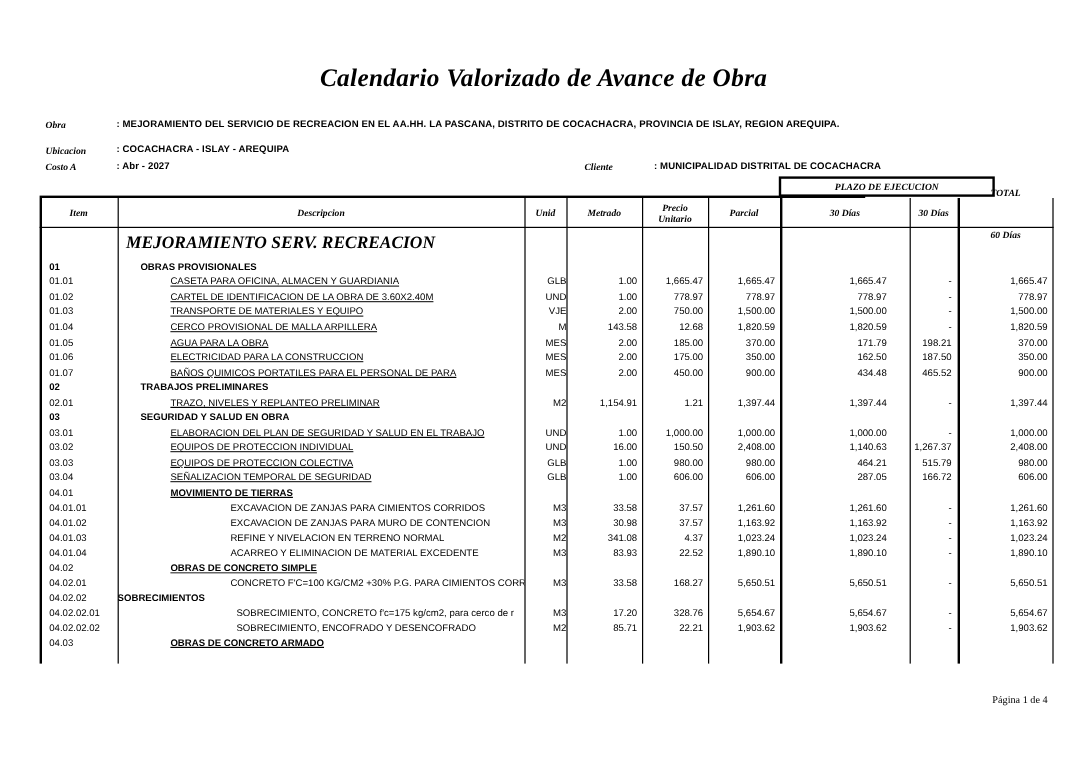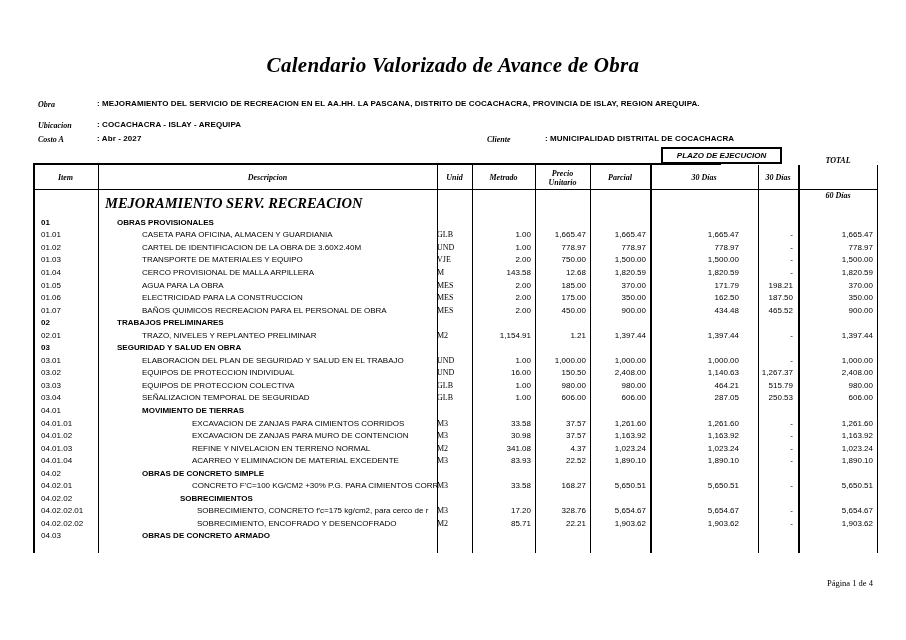--- a/index.html
+++ b/index.html
@@ -2,43 +2,43 @@
 <html><head>
 <meta charset="utf-8">
 <style>
   html,body{margin:0;padding:0;background:#e8e8e8;}
   .page{position:relative;width:906px;height:640px;background:#ffffff;color:#000;
         font-family:"Liberation Sans",sans-serif;overflow:hidden;margin:0 auto;}
   .doc-title{position:absolute;left:0;top:53px;width:100%;text-align:center;
         font-family:"Liberation Serif",serif;font-style:italic;font-weight:bold;font-size:21px;letter-spacing:.3px;}
   .meta-label{position:absolute;font-family:"Liberation Serif",serif;font-style:italic;font-weight:bold;font-size:8px;}
   .meta-value{position:absolute;font-size:8px;font-weight:bold;letter-spacing:.1px;white-space:nowrap;}
-  .plazo-box{position:absolute;left:649px;top:147px;width:121px;height:17px;border:2px solid #000;
+  .plazo-box{position:absolute;left:649px;top:147px;width:180px;height:17px;border:2px solid #000;
         box-sizing:border-box;display:flex;align-items:center;justify-content:center;
-        font-family:Liberation Sans, sans-serif;font-style:italic;font-weight:bold;font-size:8px;margin-left:12px;}
+        font-family:Liberation Serif, serif;font-style:italic;font-weight:bold;font-size:8px;}
   .grid{position:absolute;left:33px;top:163px;width:688px;height:390px;border-top:2px solid #000;box-sizing:border-box;}
   .ghead{position:absolute;left:0;top:0;width:845px;height:25px;border-bottom:1.5px solid #000;box-sizing:border-box;}
   .hcell{position:absolute;top:0;height:25px;display:flex;flex-direction:column;align-items:center;justify-content:center;
         font-family:"Liberation Serif",serif;font-style:italic;font-weight:bold;font-size:8px;line-height:9px;text-align:center;}
   .gbody{position:absolute;left:0;top:25px;width:845px;height:365px;overflow:hidden;font-size:8px;}
   .vline{position:absolute;top:0;bottom:0;background:#000;}
   .trow{display:flex;align-items:center;height:12.55px;box-sizing:border-box;}
   .trow.main{height:26px;}
   .c{box-sizing:border-box;white-space:nowrap;}
   .c-item{width:65px;padding-left:8px;}
   .c-desc{width:339px;overflow:hidden;}
-  .c-unid{width:35px;text-align:left;font-family:Liberation Serif, serif;}
+  .c-unid{width:35px;text-align:right;}
   .c-met{width:63px;text-align:right;padding-right:4px;}
   .c-pu{width:55px;text-align:right;padding-right:4px;}
   .c-par{width:60px;text-align:right;padding-right:4px;}
   .c-d1{width:108px;text-align:right;padding-right:19px;}
   .c-d2{width:40px;text-align:right;padding-right:5px;}
   .c-tot{width:80px;text-align:right;padding-right:5px;}
-  .ind0{padding-left:7px;}.ind1{padding-left:17px;}.ind2{padding-left:44px;}
-  .ind3{padding-left:94px;}.ind4{padding-left:82px;}.ind5{padding-left:99px;}
+  .ind0{padding-left:7px;}.ind1{padding-left:17px;}.ind2{padding-left:44px;text-decoration:underline;}
+  .ind3{padding-left:94px;}.ind4{}.ind5{padding-left:99px;}
   .trow.main .c-desc{font-family:"Liberation Serif",serif;font-style:italic;font-weight:bold;font-size:14.5px;}
   .trow.section .c-item{font-weight:bold;}
   .trow.section .c-desc span{font-weight:bold;border-bottom:1px solid #000;padding:0 3px 1px 2px;}
   .trow.group .c-desc{font-weight:bold;}
   .page-number{position:absolute;left:800px;top:578px;width:100px;text-align:center;
         font-family:"Liberation Serif",serif;font-size:8.5px;}
 </style>
 </head>
 <body>
 
@@ -159,21 +159,21 @@
           <div class="c c-unid">MES</div>
           <div class="c c-met">2.00</div>
           <div class="c c-pu">175.00</div>
           <div class="c c-par">350.00</div>
           <div class="c c-d1">162.50</div>
           <div class="c c-d2">187.50</div>
           <div class="c c-tot">350.00</div>
         </div>
         <div class="trow item">
           <div class="c c-item">01.07</div>
-          <div class="c c-desc ind2">BAÑOS QUIMICOS RECREACION PARA EL PERSONAL DE OBRA</div>
+          <div class="c c-desc ind2">BAÑOS QUIMICOS PORTATILES PARA EL PERSONAL DE PARA</div>
           <div class="c c-unid">MES</div>
           <div class="c c-met">2.00</div>
           <div class="c c-pu">450.00</div>
           <div class="c c-par">900.00</div>
           <div class="c c-d1">434.48</div>
           <div class="c c-d2">465.52</div>
           <div class="c c-tot">900.00</div>
         </div>
         <div class="trow section">
           <div class="c c-item">02</div>
@@ -242,21 +242,21 @@
           <div class="c c-tot">980.00</div>
         </div>
         <div class="trow item">
           <div class="c c-item">03.04</div>
           <div class="c c-desc ind2">SEÑALIZACION TEMPORAL DE SEGURIDAD</div>
           <div class="c c-unid">GLB</div>
           <div class="c c-met">1.00</div>
           <div class="c c-pu">606.00</div>
           <div class="c c-par">606.00</div>
           <div class="c c-d1">287.05</div>
-          <div class="c c-d2">250.53</div>
+          <div class="c c-d2">166.72</div>
           <div class="c c-tot">606.00</div>
         </div>
         <div class="trow group">
           <div class="c c-item">04.01</div>
           <div class="c c-desc ind2">MOVIMIENTO DE TIERRAS</div>
           <div class="c c-unid"></div>
           <div class="c c-met"></div>
           <div class="c c-pu"></div>
           <div class="c c-par"></div>
           <div class="c c-d1"></div>

